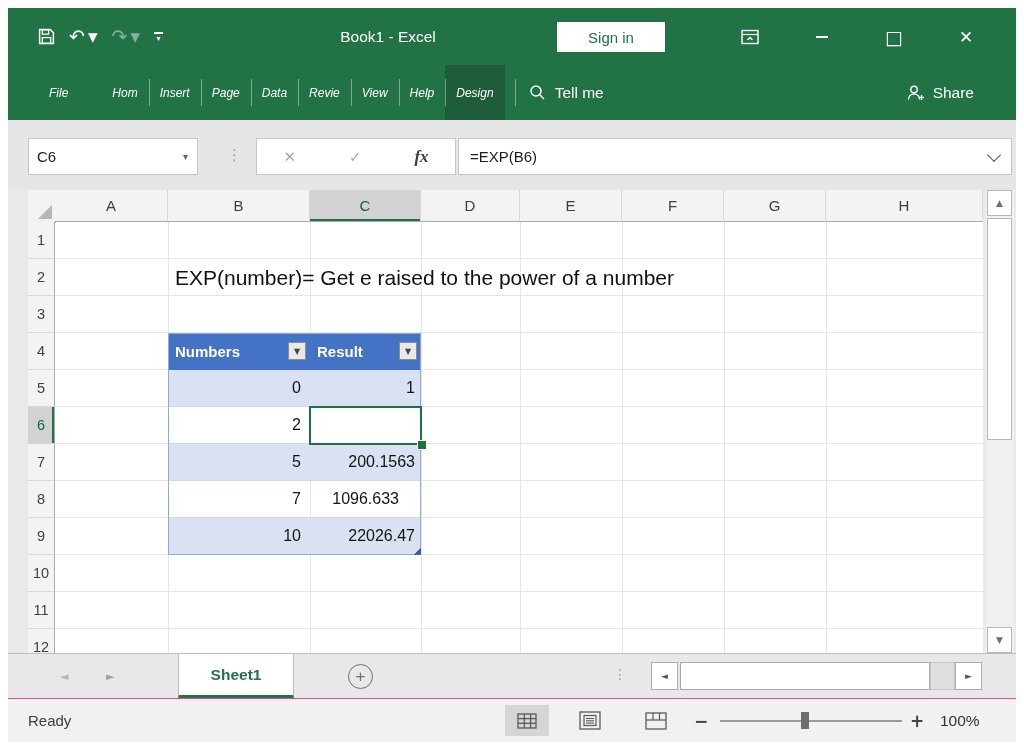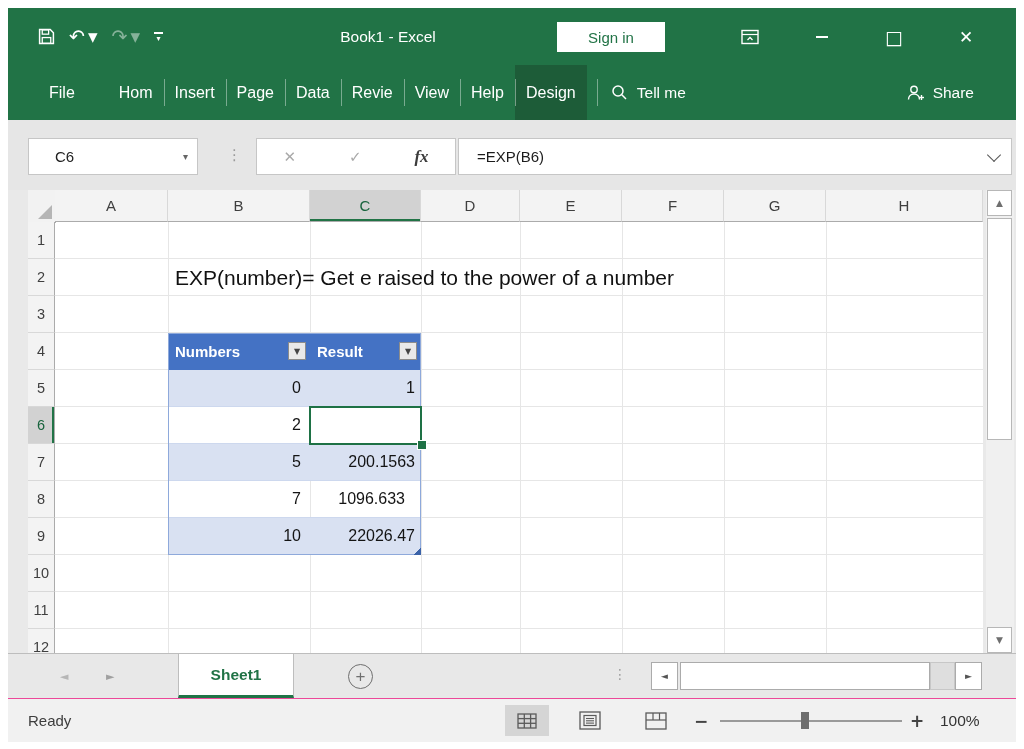--- a/index.html
+++ b/index.html
@@ -19,42 +19,42 @@
   .qmore .g{font-size:8px;line-height:5px;}
   .tb-title{position:absolute;left:270px;width:220px;top:0;height:57px;display:flex;align-items:center;justify-content:center;font-size:15.5px;}
   .signin{position:absolute;left:549px;top:14px;width:108px;height:30px;background:#fff;color:#217346;
     border:none;font-size:15px;font-family:inherit;display:flex;align-items:center;justify-content:center;}
   .winctl{position:absolute;right:14px;top:0;height:57px;display:flex;align-items:center;gap:0;}
   .wbtn{width:72px;height:57px;display:flex;align-items:center;justify-content:center;color:#fff;font-size:15px;}
   .minbar{width:12px;height:2px;background:#fff;}
 
   
   .ribbon{position:absolute;left:0;top:57px;width:100%;height:55px;background:#217346;color:#fff;display:flex;align-items:stretch;}
-  .rtab{display:flex;align-items:center;padding:0 11px;font-size:16px;position:relative;white-space:nowrap;}
+  .rtab{display:flex;align-items:center;padding:0 11px;font-size:12px;position:relative;white-space:nowrap;font-style:italic;}
   .rtab.file{margin-left:30px;margin-right:22px;}
   .rtab.sep::before{content:"";position:absolute;left:0;top:14px;bottom:14px;width:1px;background:rgba(255,255,255,.4);}
   .rtab.active{background:#1d5c38;}
   .tellme{display:flex;align-items:center;gap:9px;padding:0 14px;margin-left:10px;font-size:15.5px;position:relative;}
   .tellme::before{content:"";position:absolute;left:0;top:14px;bottom:14px;width:1px;background:rgba(255,255,255,.4);}
   .sharegrp{position:absolute;right:42px;top:0;height:55px;display:flex;align-items:center;gap:8px;font-size:15.5px;}
 
   
   .fbar{position:absolute;left:0;top:112px;width:100%;height:70px;background:#e6e6e6;border-bottom:1px solid #cfcfcf;}
   .namebox{position:absolute;left:20px;top:18px;width:168px;height:35px;background:#fff;border:1px solid #c6c6c6;
     display:flex;align-items:center;font-size:15px;color:#222;}
-  .namebox .ref{padding-left:26px;flex:1;}
+  .namebox .ref{padding-left:8px;flex:1;}
   .namebox .g{color:#666;font-size:10px;padding-right:9px;}
   .fdots{position:absolute;left:219px;top:26px;color:#9a9a9a;font-size:15px;letter-spacing:0;}
   .fbtns{position:absolute;left:248px;top:18px;width:198px;height:35px;background:#fff;border:1px solid #c6c6c6;
     display:flex;align-items:center;justify-content:space-around;}
   .fbtns .g{font-size:15px;color:#a9a9a9;}
   .fx{font-family:"Liberation Serif","DejaVu Serif",serif;font-style:italic;font-size:17px;color:#3c3c3c;font-weight:bold;}
   .finput{position:absolute;left:450px;top:18px;width:552px;height:35px;background:#fff;border:1px solid #c6c6c6;
     display:flex;align-items:center;font-size:15px;color:#1c1c1c;}
-  .finput .formula{padding-left:18px;flex:1;}
+  .finput .formula{padding-left:11px;flex:1;}
   .chev{width:9px;height:9px;border-right:1.6px solid #555;border-bottom:1.6px solid #555;transform:rotate(45deg);margin-right:12px;margin-top:-4px;}
 
   
   .sheet{position:absolute;left:0;top:182px;width:100%;height:463px;background:#e9e9e9;}
   .grid{position:absolute;left:20px;top:0;width:955px;height:463px;background:#fff;overflow:hidden;}
   .corner{position:absolute;left:0;top:0;width:27px;height:32px;background:#f2f2f2;border-right:1px solid #ababab;border-bottom:1px solid #ababab;}
   .corner::after{content:"";position:absolute;right:3px;bottom:3px;border-left:14px solid transparent;border-bottom:14px solid #b5b5b5;}
   .colhdr{position:absolute;top:0;height:32px;background:#f3f3f3;border-right:1px solid #d8d8d8;border-bottom:1px solid #ababab;
     display:flex;align-items:center;justify-content:center;font-size:15px;color:#3f3f3f;box-sizing:border-box;}
   .colhdr.hl{background:#d2d2d2;color:#17633c;box-shadow:inset 0 -2px 0 #217346;}
@@ -250,21 +250,21 @@
             </div></div>
           <div class="thcell" style="left: 142px; width: 111px;">Result<div class="filterbtn">
               <span class="g">▼</span>
             </div></div>
           <div class="tdcell band" style="left: 0px; top: 37px; width: 142px; padding-right: 9px;">0</div>
           <div class="tdcell band" style="left: 142px; top: 37px; width: 111px; padding-right: 6px;">1</div>
           <div class="tdcell" style="left: 0px; top: 74px; width: 142px; padding-right: 9px;">2</div>
           <div class="tdcell band" style="left: 0px; top: 111px; width: 142px; padding-right: 9px;">5</div>
           <div class="tdcell band" style="left: 142px; top: 111px; width: 111px; padding-right: 6px;">200.1563</div>
           <div class="tdcell" style="left: 0px; top: 148px; width: 142px; padding-right: 9px;">7</div>
-          <div class="tdcell" style="left: 142px; top: 148px; width: 111px; padding-right: 16px;">1096.633</div>
+          <div class="tdcell" style="left: 142px; top: 148px; width: 111px; padding-right: 22px;">1096.633</div>
           <div class="tdcell band" style="left: 0px; top: 185px; width: 142px; padding-right: 9px;">10</div>
           <div class="tdcell band" style="left: 142px; top: 185px; width: 111px; padding-right: 6px;">22026.47</div>
           <div class="tableedge" style="left: 0px; top: 0px; width: 253px; height: 222px;"></div>
         </div>
         <div class="cornerhandle" style="left: 385px; top: 357px;"></div>
         <div class="selbox" style="left: 281px; top: 216px; width: 113px; height: 39px;"></div>
         <div class="fillhandle" style="left: 389px; top: 250px;"></div>
       </div>
     <div class="vscroll">
       <div class="sbox" style="top:0;height:26px;">

